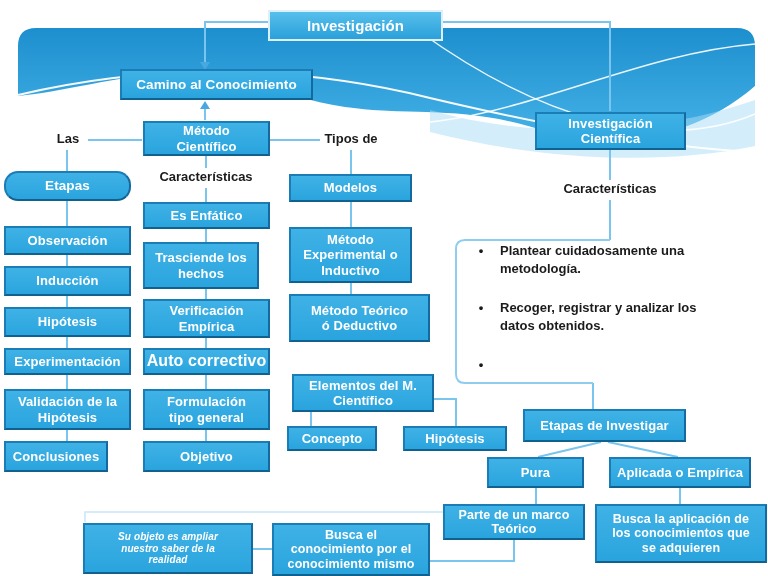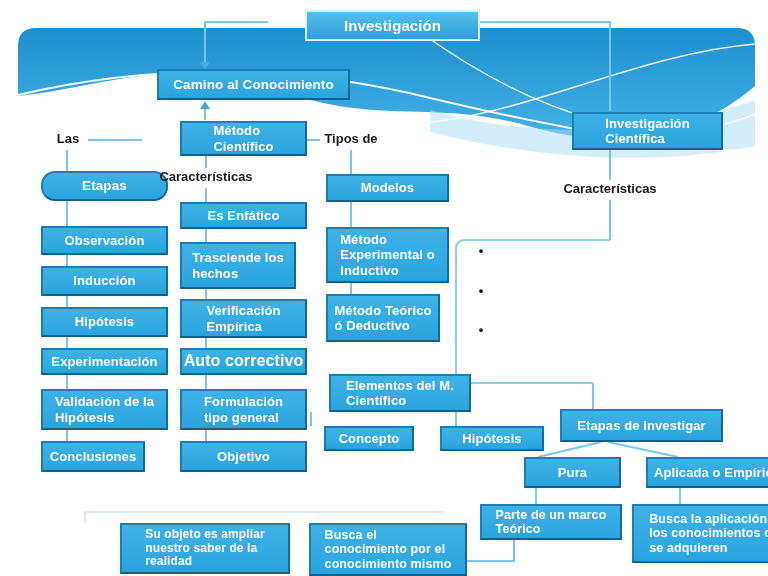--- a/index.html
+++ b/index.html
@@ -1,23 +1,23 @@
 <!DOCTYPE html>
 <html><head>
 <meta charset="utf-8">
 <style>
   html,body{margin:0;padding:0;background:#fff;}
   .stage{position:relative;width:768px;height:576px;background:#ffffff;overflow:hidden;
          font-family:"Liberation Sans",sans-serif;font-weight:bold;}
   svg.bg{position:absolute;left:0;top:0;z-index:0;}
   .box{position:absolute;z-index:2;display:flex;align-items:center;justify-content:center;
-       text-align:left;white-space:pre-line;color:#ffffff;
+       text-align:center;white-space:pre-line;color:#ffffff;
        background:linear-gradient(180deg,#3fb2e6 0%,#2aa4de 100%);
        border:2px solid #1b7db6;border-bottom-color:#11618f;border-right-color:#15699e;
-       line-height:1.16;box-sizing:border-box;letter-spacing:.1px;margin-left:37px;}
+       line-height:1.16;box-sizing:border-box;letter-spacing:.1px;}
   .box.hero{background:linear-gradient(180deg,#57bfec 0%,#2aa0da 100%);
        border:2px solid #ddf0fa;}
   .plain{position:absolute;z-index:2;color:#1b1b1b;text-align:center;font-size:13px;line-height:1.2;}
   .bullet-panel{position:absolute;z-index:2;left:462px;top:242px;width:300px;}
   .bullet-item{display:flex;margin-bottom:22px;color:#1b1b1b;font-size:13px;line-height:1.35;}
   .bullet-marker{width:38px;text-align:center;flex:none;}
   .bullet-text{white-space:pre-line;}
 </style>
 </head>
 <body>
@@ -100,47 +100,51 @@
       <div class="box" style="left: 4px; top: 389px; width: 127px; height: 41px; font-size: 13px;">Validación de la
 Hipótesis</div>
       <div class="box" style="left: 143px; top: 389px; width: 127px; height: 41px; font-size: 13px;">Formulación
 tipo general</div>
       <div class="box" style="left: 4px; top: 441px; width: 104px; height: 31px; font-size: 13px;">Conclusiones</div>
       <div class="box" style="left: 143px; top: 441px; width: 127px; height: 31px; font-size: 13px;">Objetivo</div>
       <div class="box" style="left: 289px; top: 174px; width: 123px; height: 28px; font-size: 13px;">Modelos</div>
       <div class="box" style="left: 289px; top: 227px; width: 123px; height: 56px; font-size: 13px;">Método
 Experimental o
 Inductivo</div>
-      <div class="box" style="left: 289px; top: 294px; width: 114px; height: 48px; font-size: 13px;">Método Teórico
+      <div class="box" style="left: 289px; top: 294px; width: 141px; height: 48px; font-size: 13px;">Método Teórico
 ó Deductivo</div>
       <div class="box" style="left: 292px; top: 374px; width: 142px; height: 38px; font-size: 13px;">Elementos del M.
 Científico</div>
       <div class="box" style="left: 287px; top: 426px; width: 90px; height: 25px; font-size: 13px;">Concepto</div>
       <div class="box" style="left: 403px; top: 426px; width: 104px; height: 25px; font-size: 13px;">Hipótesis</div>
       <div class="box" style="left: 523px; top: 409px; width: 163px; height: 33px; font-size: 13px;">Etapas de Investigar</div>
       <div class="box" style="left: 487px; top: 457px; width: 97px; height: 31px; font-size: 13px;">Pura</div>
       <div class="box" style="left: 609px; top: 457px; width: 142px; height: 31px; font-size: 13px;">Aplicada o Empírica</div>
       <div class="box" style="left: 443px; top: 504px; width: 142px; height: 36px; font-size: 12.5px;">Parte de un marco
 Teórico</div>
       <div class="box" style="left: 595px; top: 504px; width: 172px; height: 59px; font-size: 12.5px;">Busca la aplicación de
 los conocimientos que
 se adquieren</div>
-      <div class="box" style="left: 83px; top: 523px; width: 170px; height: 51px; font-size: 12px;">Su objeto es ampliar
+      <div class="box" style="left: 83px; top: 523px; width: 170px; height: 51px; font-size: 10px; font-style: italic;">Su objeto es ampliar
 nuestro saber de la
 realidad</div>
       <div class="box" style="left: 272px; top: 523px; width: 158px; height: 53px; font-size: 12.5px;">Busca el
 conocimiento por el
 conocimiento mismo</div>
     </div>
 
   <div class="bullet-panel" id="bullets">
       <div class="bullet-item">
         <span class="bullet-marker">•</span>
+        <span class="bullet-text">Plantear cuidadosamente una
+metodología.</span>
       </div>
       <div class="bullet-item">
         <span class="bullet-marker">•</span>
+        <span class="bullet-text">Recoger, registrar y analizar los
+datos obtenidos.</span>
       </div>
       <div class="bullet-item">
         <span class="bullet-marker">•</span>
       </div>
     </div>
 
 </div>
 
 </body></html>

